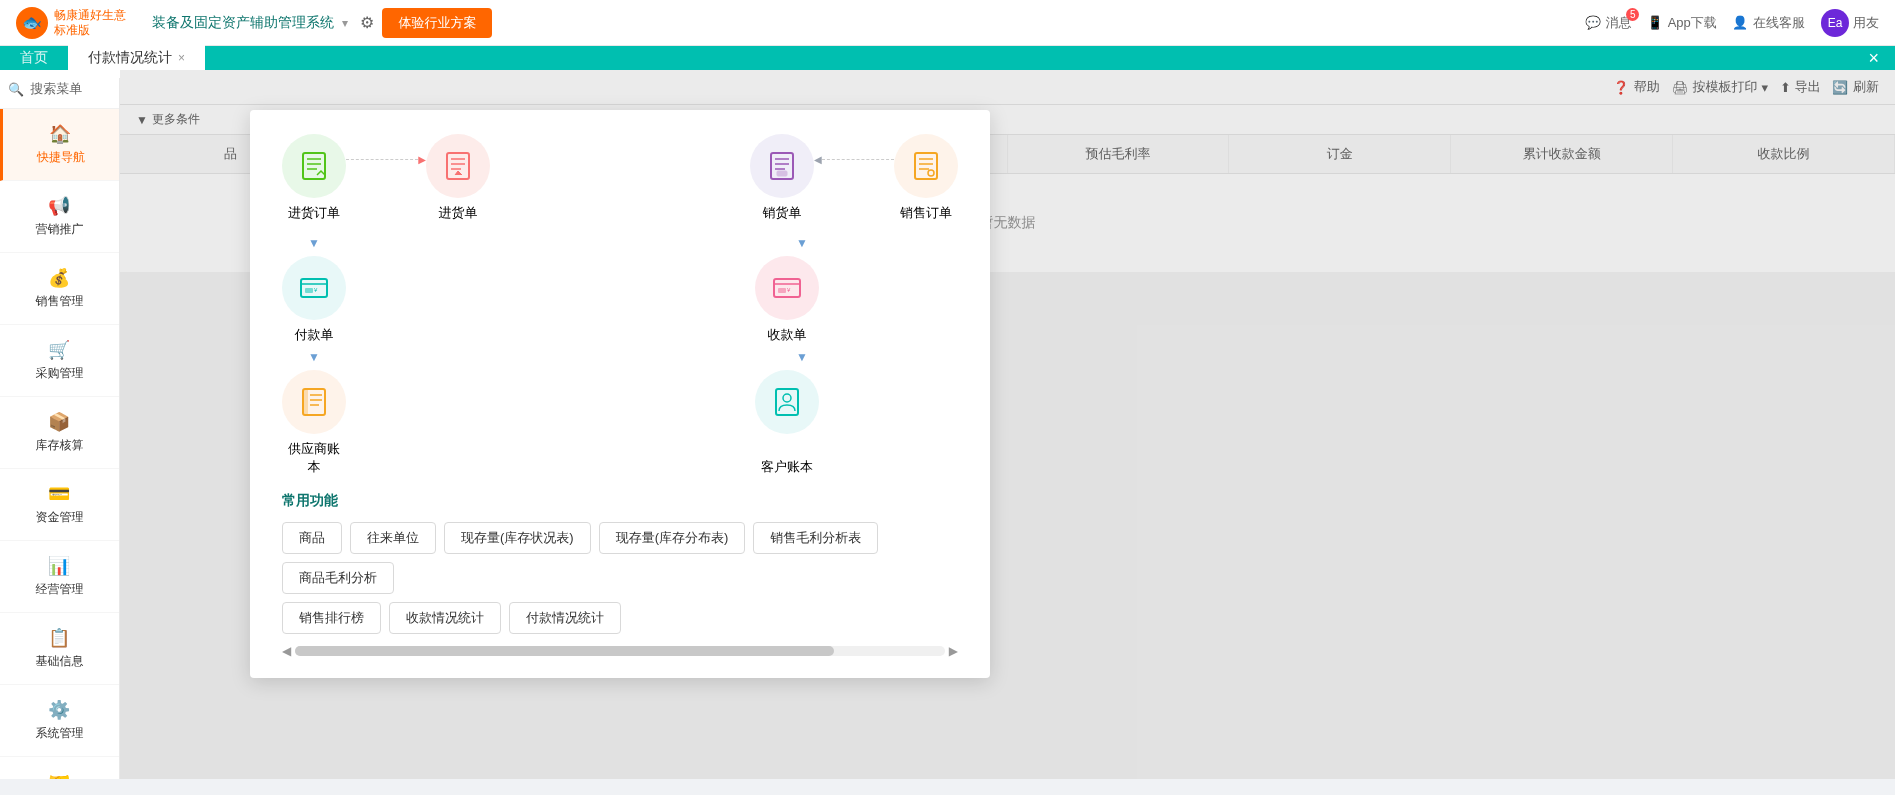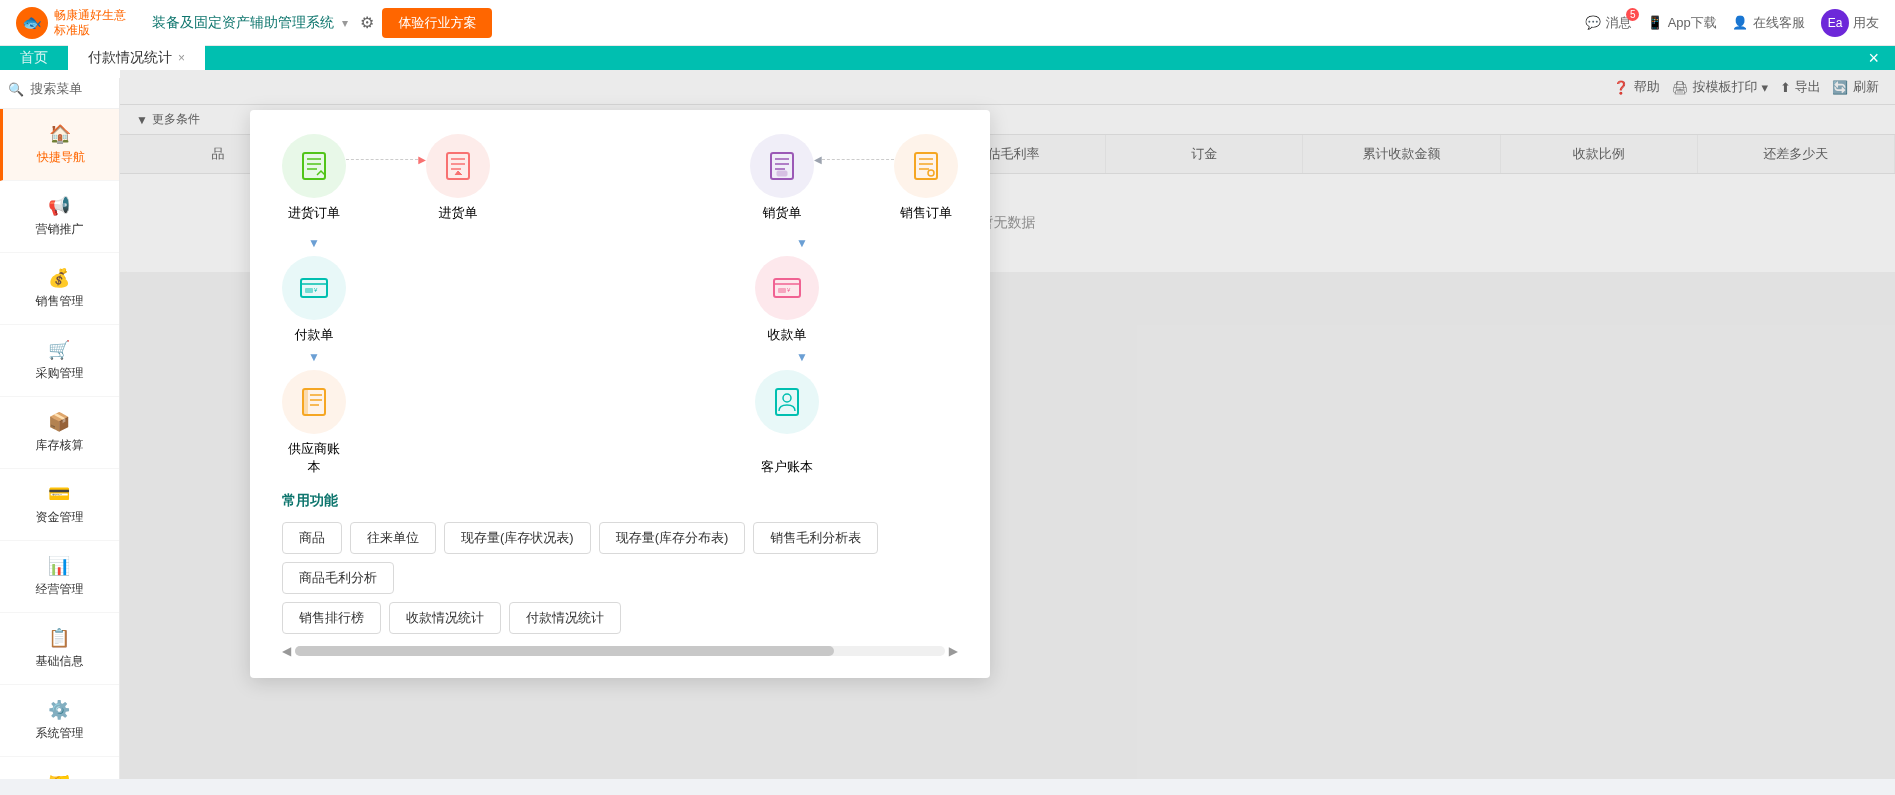--- a/index.html
+++ b/index.html
@@ -206,21 +206,20 @@
     <div class="table-area">
       <div class="table-header">
         <div class="th">品</div>
         <div class="th">商品</div>
         <div class="th">金额</div>
         <div class="th">预估毛利</div>
         <div class="th">预估毛利率</div>
         <div class="th">订金</div>
         <div class="th">累计收款金额</div>
         <div class="th">收款比例</div>
-        <div class="th">还差多少天</div>
       </div>
       <div class="empty-state">
         <span>暂无数据</span>
       </div>
     </div>
 
     <div class="modal-overlay"></div>
 
     <div class="modal">
 

